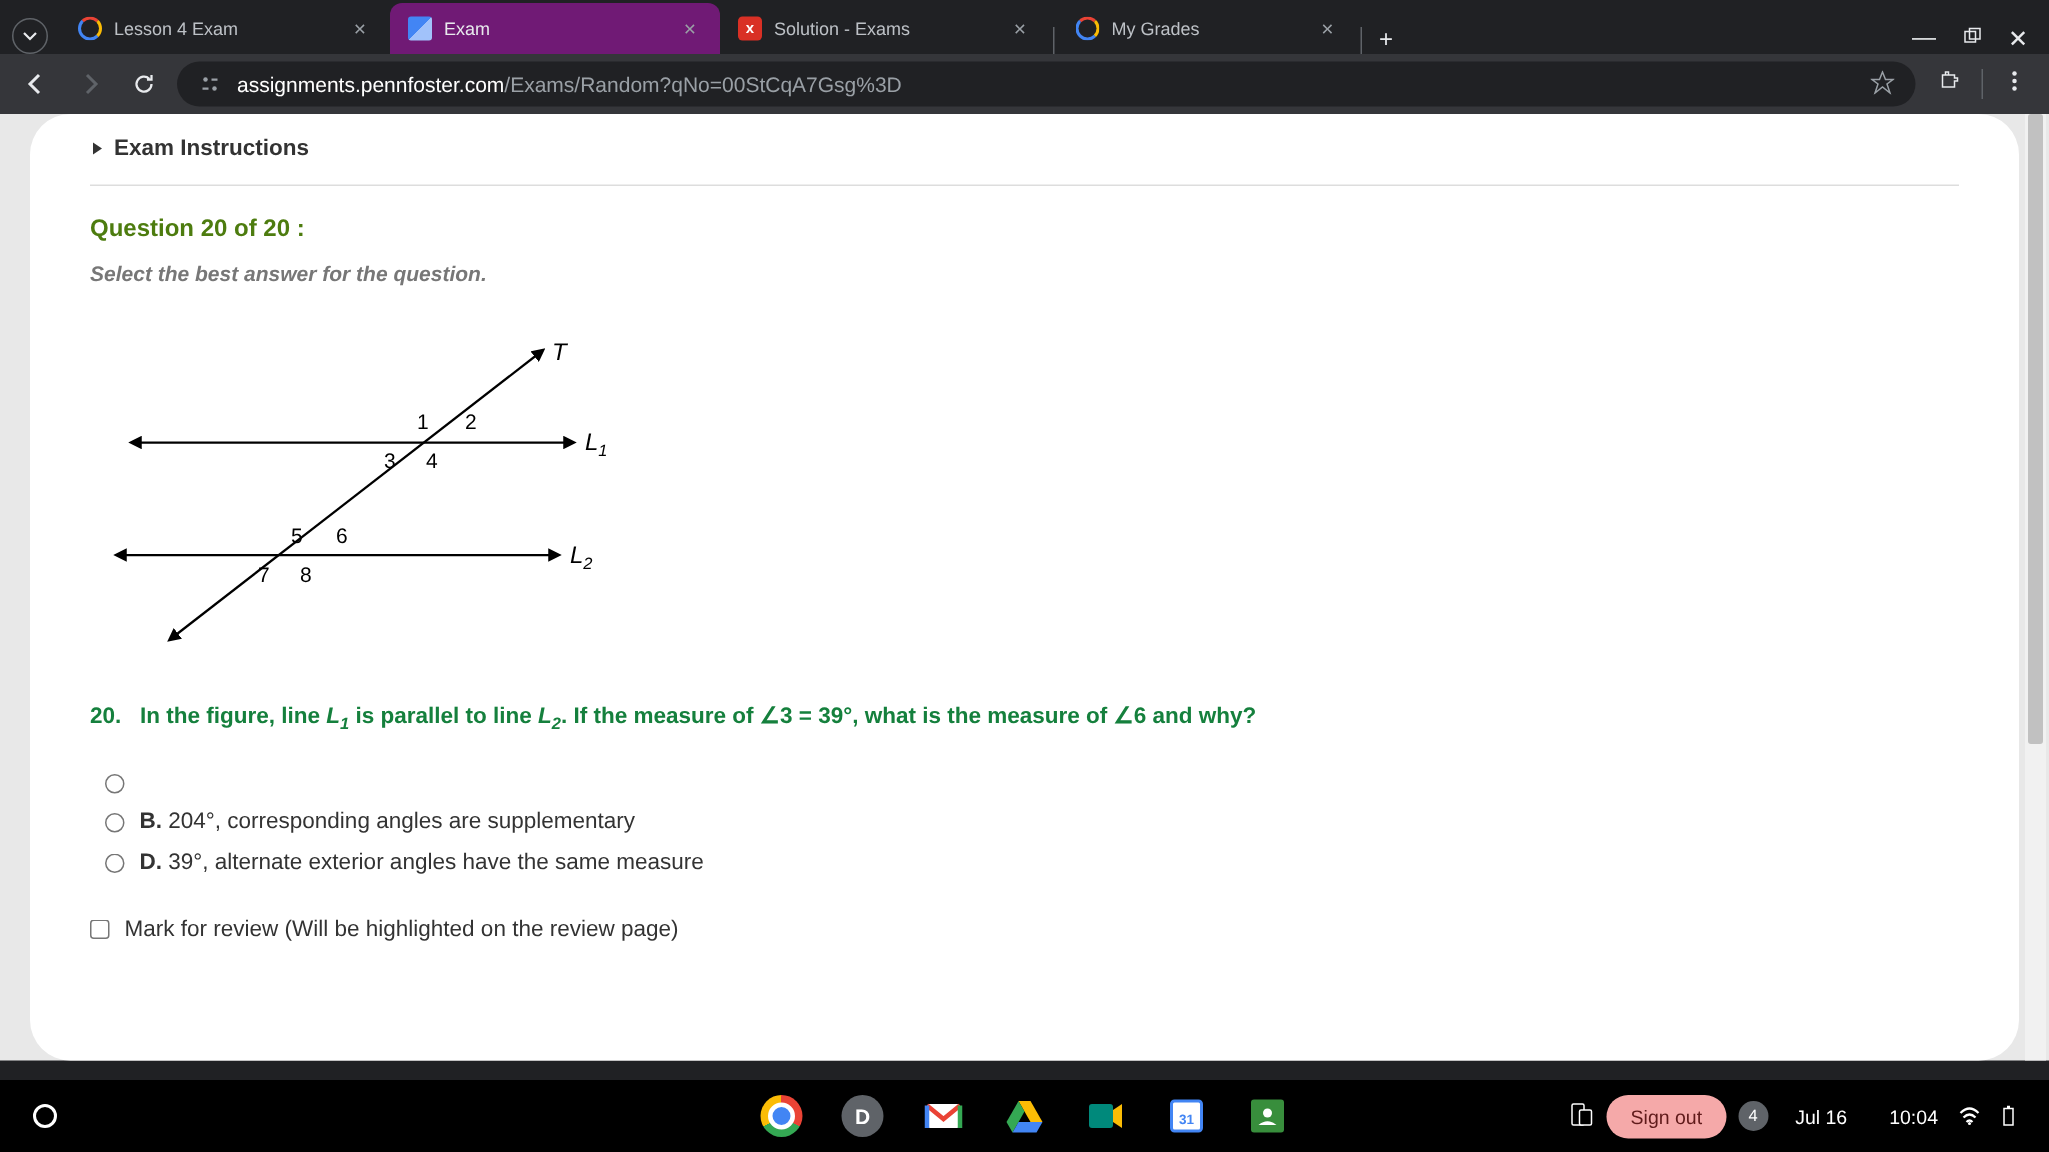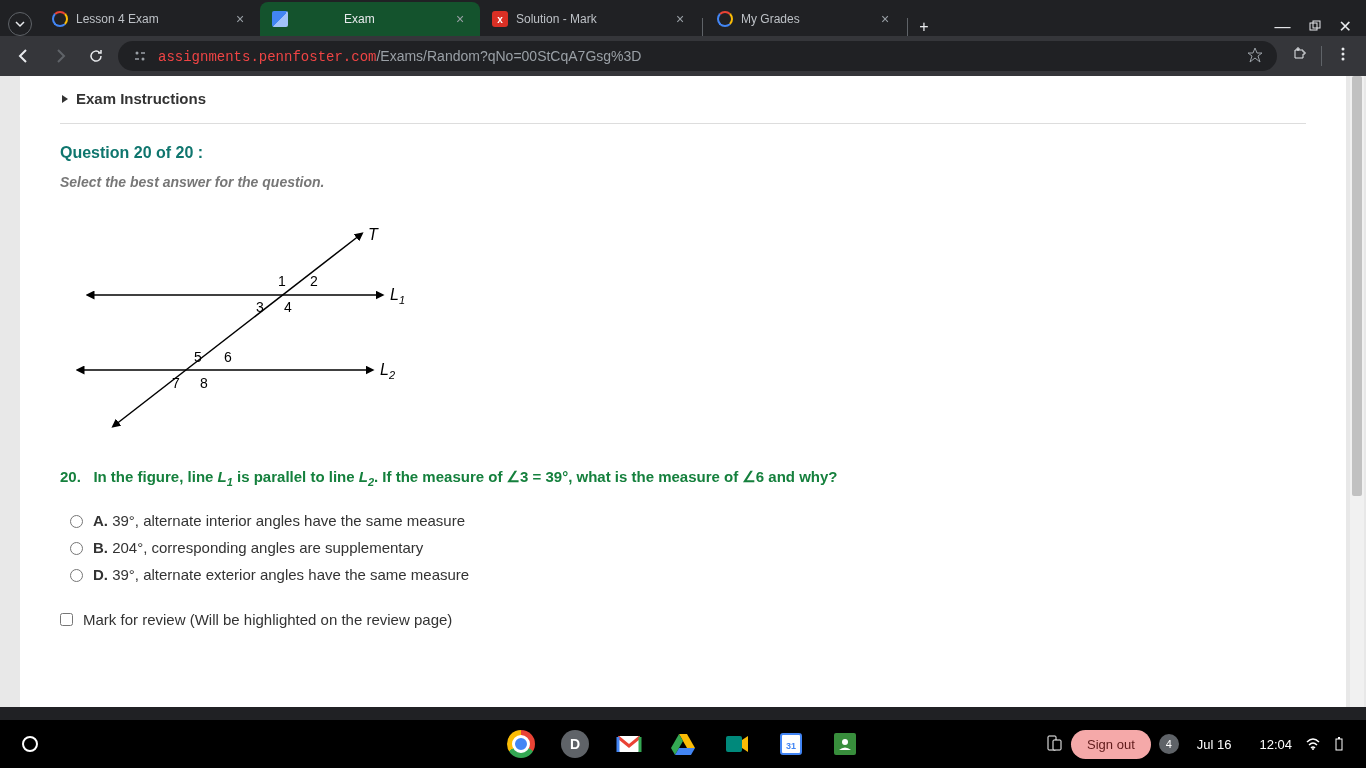--- a/index.html
+++ b/index.html
@@ -25,21 +25,21 @@
   color: #e8eaed; margin-right: 8px; cursor: pointer;
 }
 .tab {
   display: flex; align-items: center;
   height: 34px; padding: 0 12px;
   color: #bdc1c6; font-size: 12px;
   min-width: 220px; max-width: 240px;
   border-radius: 8px 8px 0 0;
   cursor: pointer; position: relative;
 }
-.tab.active { background: #14532d; color: #e8eaed; gap: 48px; }
+.tab.active { background: #701a75; color: #e8eaed; }
 .tab .favicon { width: 16px; height: 16px; margin-right: 8px; flex-shrink: 0; }
 .tab .title { flex: 1; white-space: nowrap; overflow: hidden; text-overflow: ellipsis; }
 .tab .close {
   width: 16px; height: 16px; display: flex; align-items: center; justify-content: center;
   color: #9aa0a6; cursor: pointer; font-size: 14px;
 }
 .tab-sep { width: 1px; height: 18px; background: #5f6368; margin: 0 2px; }
 .new-tab { color: #e8eaed; width: 28px; text-align: center; cursor: pointer; font-size: 16px; }
 .window-controls {
   margin-left: auto; display: flex; align-items: center; gap: 18px;
@@ -58,41 +58,42 @@
 .address-bar {
   flex: 1; height: 30px; background: #202124;
   border-radius: 15px; display: flex; align-items: center;
   padding: 0 14px; color: #e8eaed; font-size: 14px;
 }
 .site-info {
   display: flex; align-items: center; margin-right: 10px;
   color: #9aa0a6; cursor: pointer;
 }
 .url-text { color: #9aa0a6; }
-.url-text .host { color: #ef4444; font-family: Liberation Mono, monospace; }
+.url-text .host { color: #ffffff; }
 .addr-right { margin-left: auto; display: flex; align-items: center; gap: 14px; color: #9aa0a6; }
 .ext-icon, .menu-icon { color: #e8eaed; cursor: pointer; padding: 0 6px; }
 .content-area {
   background: #e8e8e8; height: 631px; position: relative;
   padding: 0 20px;
 }
 .exam-page {
   background: #fff; width: 100%; height: 100%;
   padding: 10px 40px 20px 40px;
   overflow: hidden;
+  border-radius: 27px;
 }
 .exam-instructions {
   font-weight: bold; color: #333; font-size: 15px;
   display: flex; align-items: center; gap: 6px;
   padding: 4px 0 16px 0;
   border-bottom: 1px solid #ddd;
   margin-bottom: 20px;
   cursor: pointer;
 }
-.question-header { font-weight: bold; font-size: 16px; color: #0f766e; margin-bottom: 12px; }
+.question-header { font-weight: bold; font-size: 16px; color: #4d7c0f; margin-bottom: 12px; }
 .question-instruction { font-style: italic; color: #777; font-size: 14px; margin-bottom: 30px; font-weight: bold; }
 .diagram {
   width: 360px; height: 220px; position: relative; margin-bottom: 28px;
 }
 .diagram svg { width: 100%; height: 100%; }
 .question-text { font-size: 15px; color: #15803d; margin-bottom: 24px; }
 .question-text b { font-weight: bold; }
 .question-text i { font-style: italic; }
 .sub { font-size: 11px; vertical-align: sub; }
 .choices { margin-left: 10px; }
@@ -184,21 +185,21 @@
     </div>
 
     <div class="tab active">
       <div class="favicon favicon-doc"></div>
       <span class="title">Exam</span>
       <span class="close">×</span>
     </div>
 
     <div class="tab">
       <div class="favicon favicon-x">x</div>
-      <span class="title">Solution - Mark</span>
+      <span class="title">Solution - Exams</span>
       <span class="close">×</span>
     </div>
     <div class="tab-sep"></div>
     <div class="tab" style="min-width:200px">
       <div class="favicon favicon-ring"></div>
       <span class="title">My Grades</span>
       <span class="close">×</span>
     </div>
     <div class="tab-sep"></div>
     <div class="new-tab">+</div>
@@ -301,21 +302,20 @@
       </svg>
     </div>
 
     <div class="question-text">
       <b><span>20.</span>&nbsp;&nbsp;&nbsp;<span>In the figure, line </span><i><span>L</span><span class="sub">1</span></i><span> is parallel to line </span><i><span>L</span><span class="sub">2</span></i><span>. If the measure of ∠3 = 39°, what is the measure of ∠6 and why?</span></b>
     </div>
 
     <div class="choices">
       <label class="choice">
         <input type="radio" name="q20" style="">
-        <span class="choice-label"><b>A.</b> <span>39°, alternate interior angles have the same measure</span></span>
       </label>
       <label class="choice">
         <input type="radio" name="q20" style="">
         <span class="choice-label"><b>B.</b> <span>204°, corresponding angles are supplementary</span></span>
       </label>
       <label class="choice">
         <input type="radio" name="q20" style="">
         <span class="choice-label"><b>D.</b> <span>39°, alternate exterior angles have the same measure</span></span>
       </label>
     </div>
@@ -387,21 +387,21 @@
         </svg>
     </span>
     <div class="signout-btn"><span>Sign out</span></div>
     <div class="count-badge">
         <span>4</span>
       </div>
     <div class="status-tray">
       <span>Jul 16</span>
     </div>
     <div class="status-tray">
-      <span>12:04</span>
+      <span>10:04</span>
       <svg width="14" height="14" viewBox="0 0 14 14">
           <path d="M1 5 Q7 -1 13 5 M3 8 Q7 4 11 8 M5 11 Q7 9 9 11" stroke="#fff" fill="none" stroke-width="1.5"></path>
           <circle cx="7" cy="12" r="1" fill="#fff"></circle>
         </svg>
       <svg width="10" height="14" viewBox="0 0 10 14">
           <rect x="2" y="2" width="6" height="11" stroke="#fff" fill="none"></rect>
           <rect x="4" y="0" width="2" height="2" fill="#fff"></rect>
         </svg>
     </div>
   </div>

